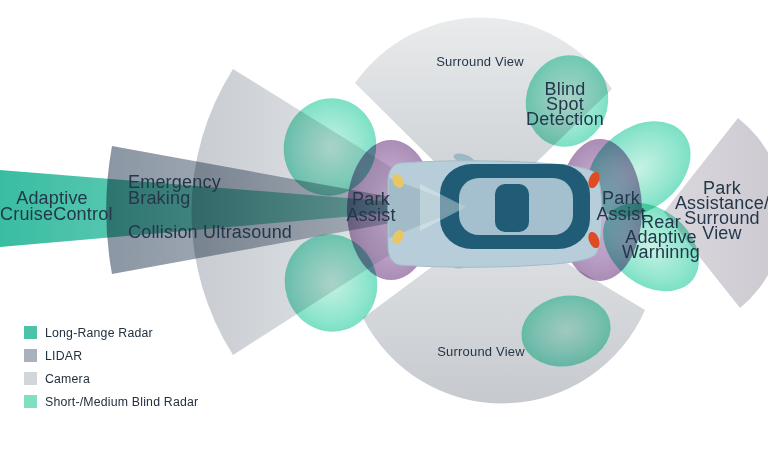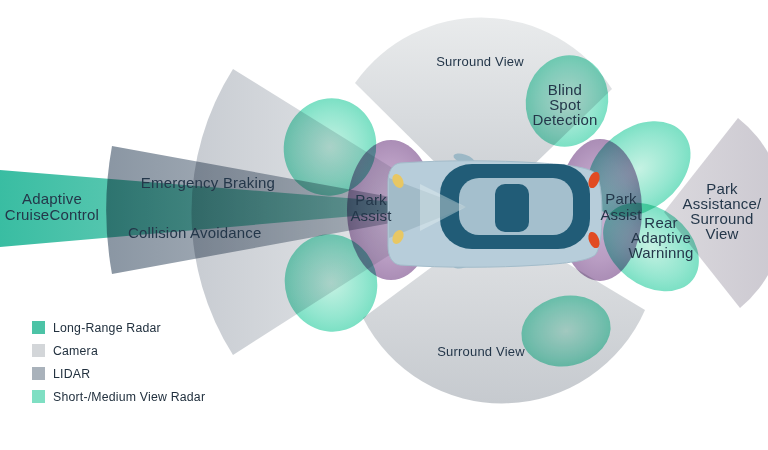--- a/index.html
+++ b/index.html
@@ -2,31 +2,31 @@
 <html><head>
 <meta charset="utf-8">
 <style>
   html,body{margin:0;padding:0;background:#ffffff;}
   body{font-family:"Liberation Sans", sans-serif;}
   .stage{position:relative;width:768px;height:450px;background:#ffffff;overflow:hidden;}
   .stage svg{position:absolute;left:0;top:0;isolation:isolate;}
   .mult{mix-blend-mode:multiply;}
   .lbl{
     position:absolute;
-    font-size:15px;
+    font-size:18px;
     line-height:15.5px;
     color:#24374a;
     text-align:center;
     white-space:pre-line;
     letter-spacing:0.2px;
   }
   .lbl-left{text-align:left;}
   .lbl-sm{line-height:15px;}
   .legend{position:absolute;left:24px;top:321px;}
-  .legend-item{display:flex;align-items:flex-start;height:23px;margin-left:8px;}
+  .legend-item{display:flex;align-items:center;height:23px;}
   .legend-swatch{width:13px;height:13px;margin-right:8px;flex:0 0 auto;}
   .legend-label{font-size:12.3px;color:#22313f;letter-spacing:0.2px;}
 </style>
 </head>
 <body>
 
 <div class="stage">
 
   <svg width="768" height="450" viewBox="0 0 768 450">
     <defs>
@@ -105,22 +105,22 @@
       <rect x="495" y="184" width="34" height="48" rx="10" ry="10" fill="#215c77"></rect>
       <ellipse cx="398" cy="181" rx="5" ry="7.5" transform="rotate(-28 398 181)" fill="#e8c763"></ellipse>
       <ellipse cx="398" cy="237" rx="5" ry="7.5" transform="rotate(28 398 237)" fill="#e8c763"></ellipse>
       <ellipse cx="594" cy="180" rx="5" ry="8.5" transform="rotate(22 594 180)" fill="#e14b22"></ellipse>
       <ellipse cx="594" cy="240" rx="5" ry="8.5" transform="rotate(-22 594 240)" fill="#e14b22"></ellipse>
     </g>
   </svg>
 
   <div class="lbl" style="left:0px;top:191px;width:104px;">Adaptive
 CruiseControl</div>
-  <div class="lbl lbl-left" style="left:128px;top:175px;width:160px;text-align:center;">Emergency Braking</div>
-  <div class="lbl lbl-left" style="left:128px;top:225px;width:170px;">Collision Avoidance</div>
+  <div class="lbl lbl-left" style="left:128px;top:175px;width:160px;">Emergency Braking</div>
+  <div class="lbl lbl-left" style="left:128px;top:225px;width:170px;">Collision Ultrasound</div>
   <div class="lbl" style="left:405px;top:54px;width:150px;font-size:13px;">Surround View</div>
   <div class="lbl" style="left:406px;top:344px;width:150px;font-size:13px;">Surround View</div>
   <div class="lbl lbl-sm" style="left:522px;top:82px;width:86px;">Blind
 Spot
 Detection</div>
   <div class="lbl" style="left:332px;top:192px;width:78px;">Park
 Assist</div>
   <div class="lbl" style="left:582px;top:191px;width:78px;">Park
 Assist</div>
   <div class="lbl lbl-sm" style="left:612px;top:215px;width:98px;">Rear
@@ -130,26 +130,26 @@
 Assistance/
 Surround
 View</div>
 
   <div class="legend">
     <div class="legend-item">
       <span class="legend-swatch" style="background-color: rgb(76, 195, 166);"></span>
       <span class="legend-label">Long-Range Radar</span>
     </div>
     <div class="legend-item">
+      <span class="legend-swatch" style="background-color: rgb(169, 178, 187);"></span>
+      <span class="legend-label">LIDAR</span>
+    </div>
+    <div class="legend-item">
       <span class="legend-swatch" style="background-color: rgb(211, 214, 217);"></span>
       <span class="legend-label">Camera</span>
     </div>
     <div class="legend-item">
-      <span class="legend-swatch" style="background-color: rgb(169, 178, 187);"></span>
-      <span class="legend-label">LIDAR</span>
-    </div>
-    <div class="legend-item">
       <span class="legend-swatch" style="background-color: rgb(127, 223, 195);"></span>
-      <span class="legend-label">Short-/Medium View Radar</span>
+      <span class="legend-label">Short-/Medium Blind Radar</span>
     </div>
   </div>
 
 </div>
 
 </body></html>

